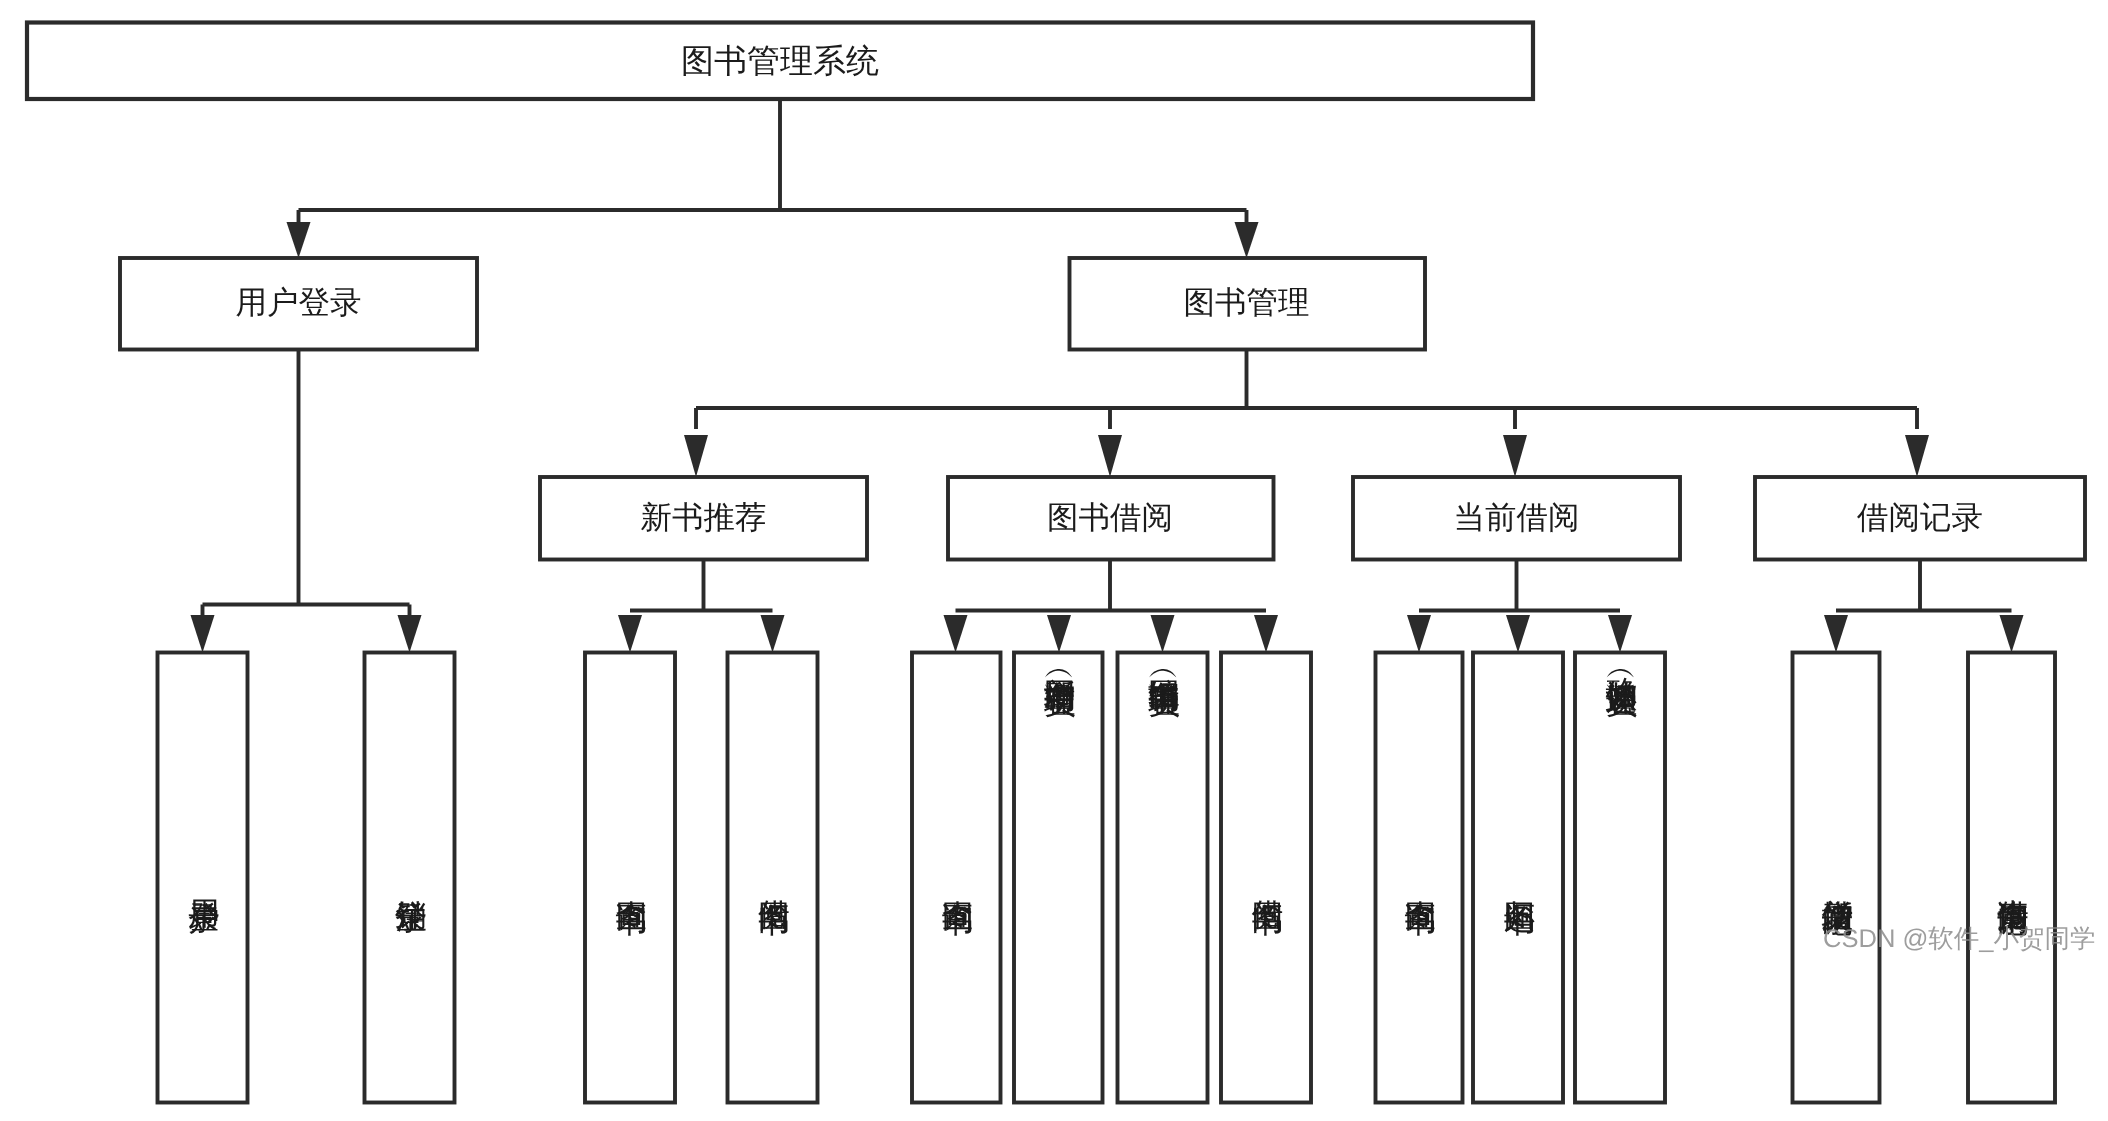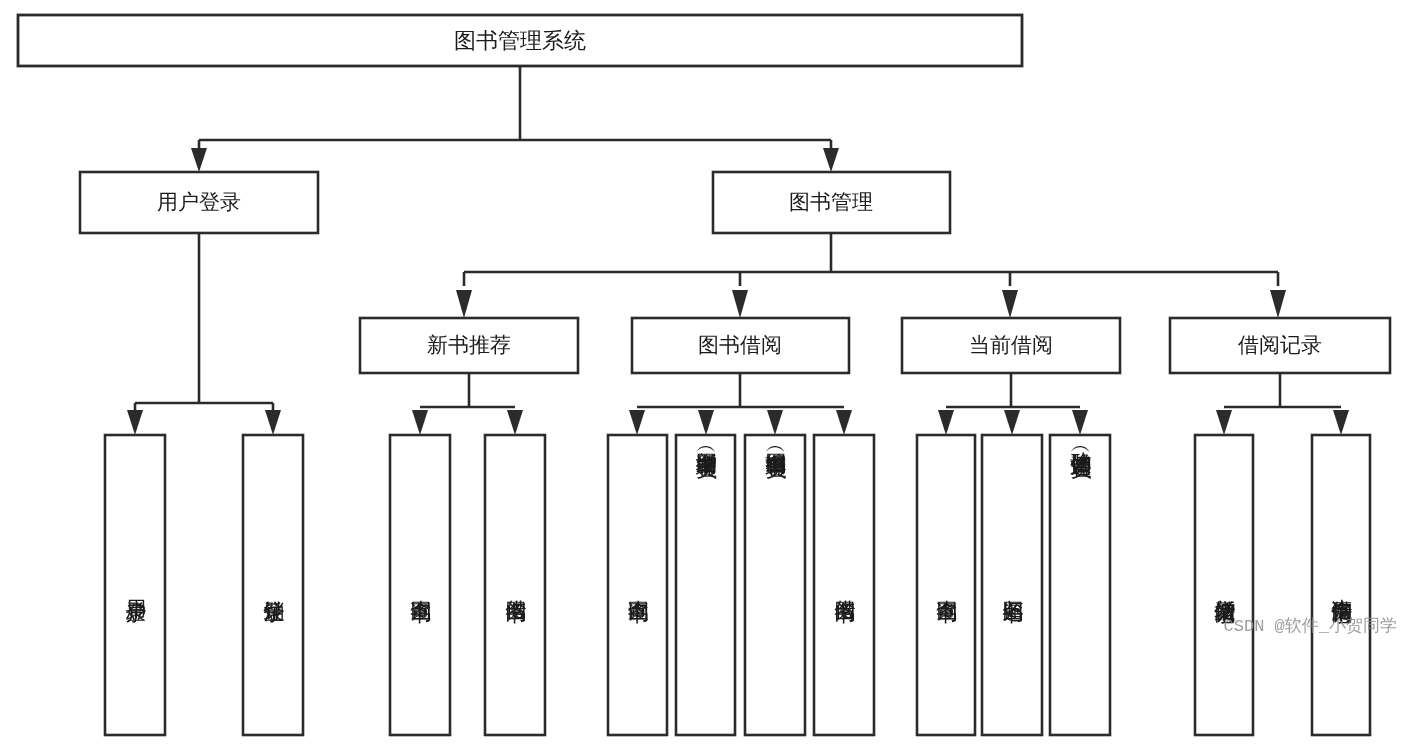--- a/index.html
+++ b/index.html
@@ -70,21 +70,21 @@
     line-height: 1.14;
     color: #1b1b1b;
     letter-spacing: 1px;
     white-space: nowrap;
     text-align: center;
   }
   #watermark {
     position: absolute;
     right: 8px;
     bottom: 6px;
-    font-family: Liberation Mono, monospace;
+    font-family: Liberation Sans, sans-serif;
     font-size: 17px;
     color: #8d8d8d;
     opacity: 0.85;
     white-space: nowrap;
     margin-left: 16px;
   }
 </style>
 </head>
 <body>
 

